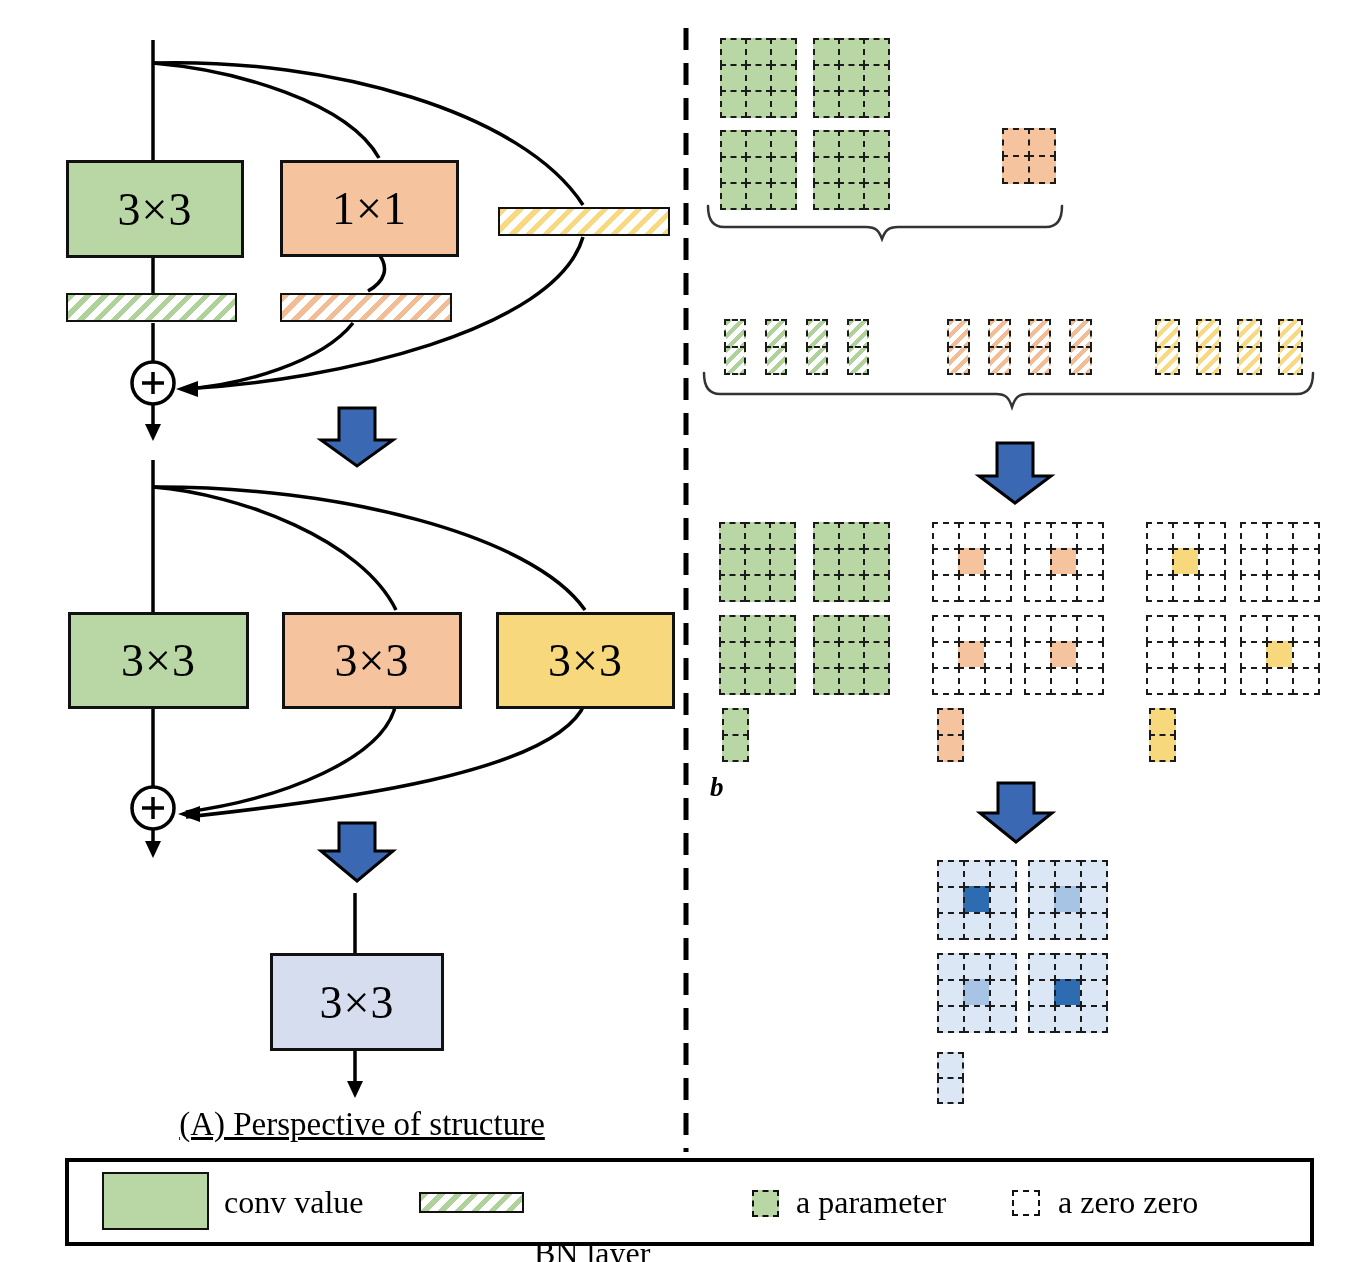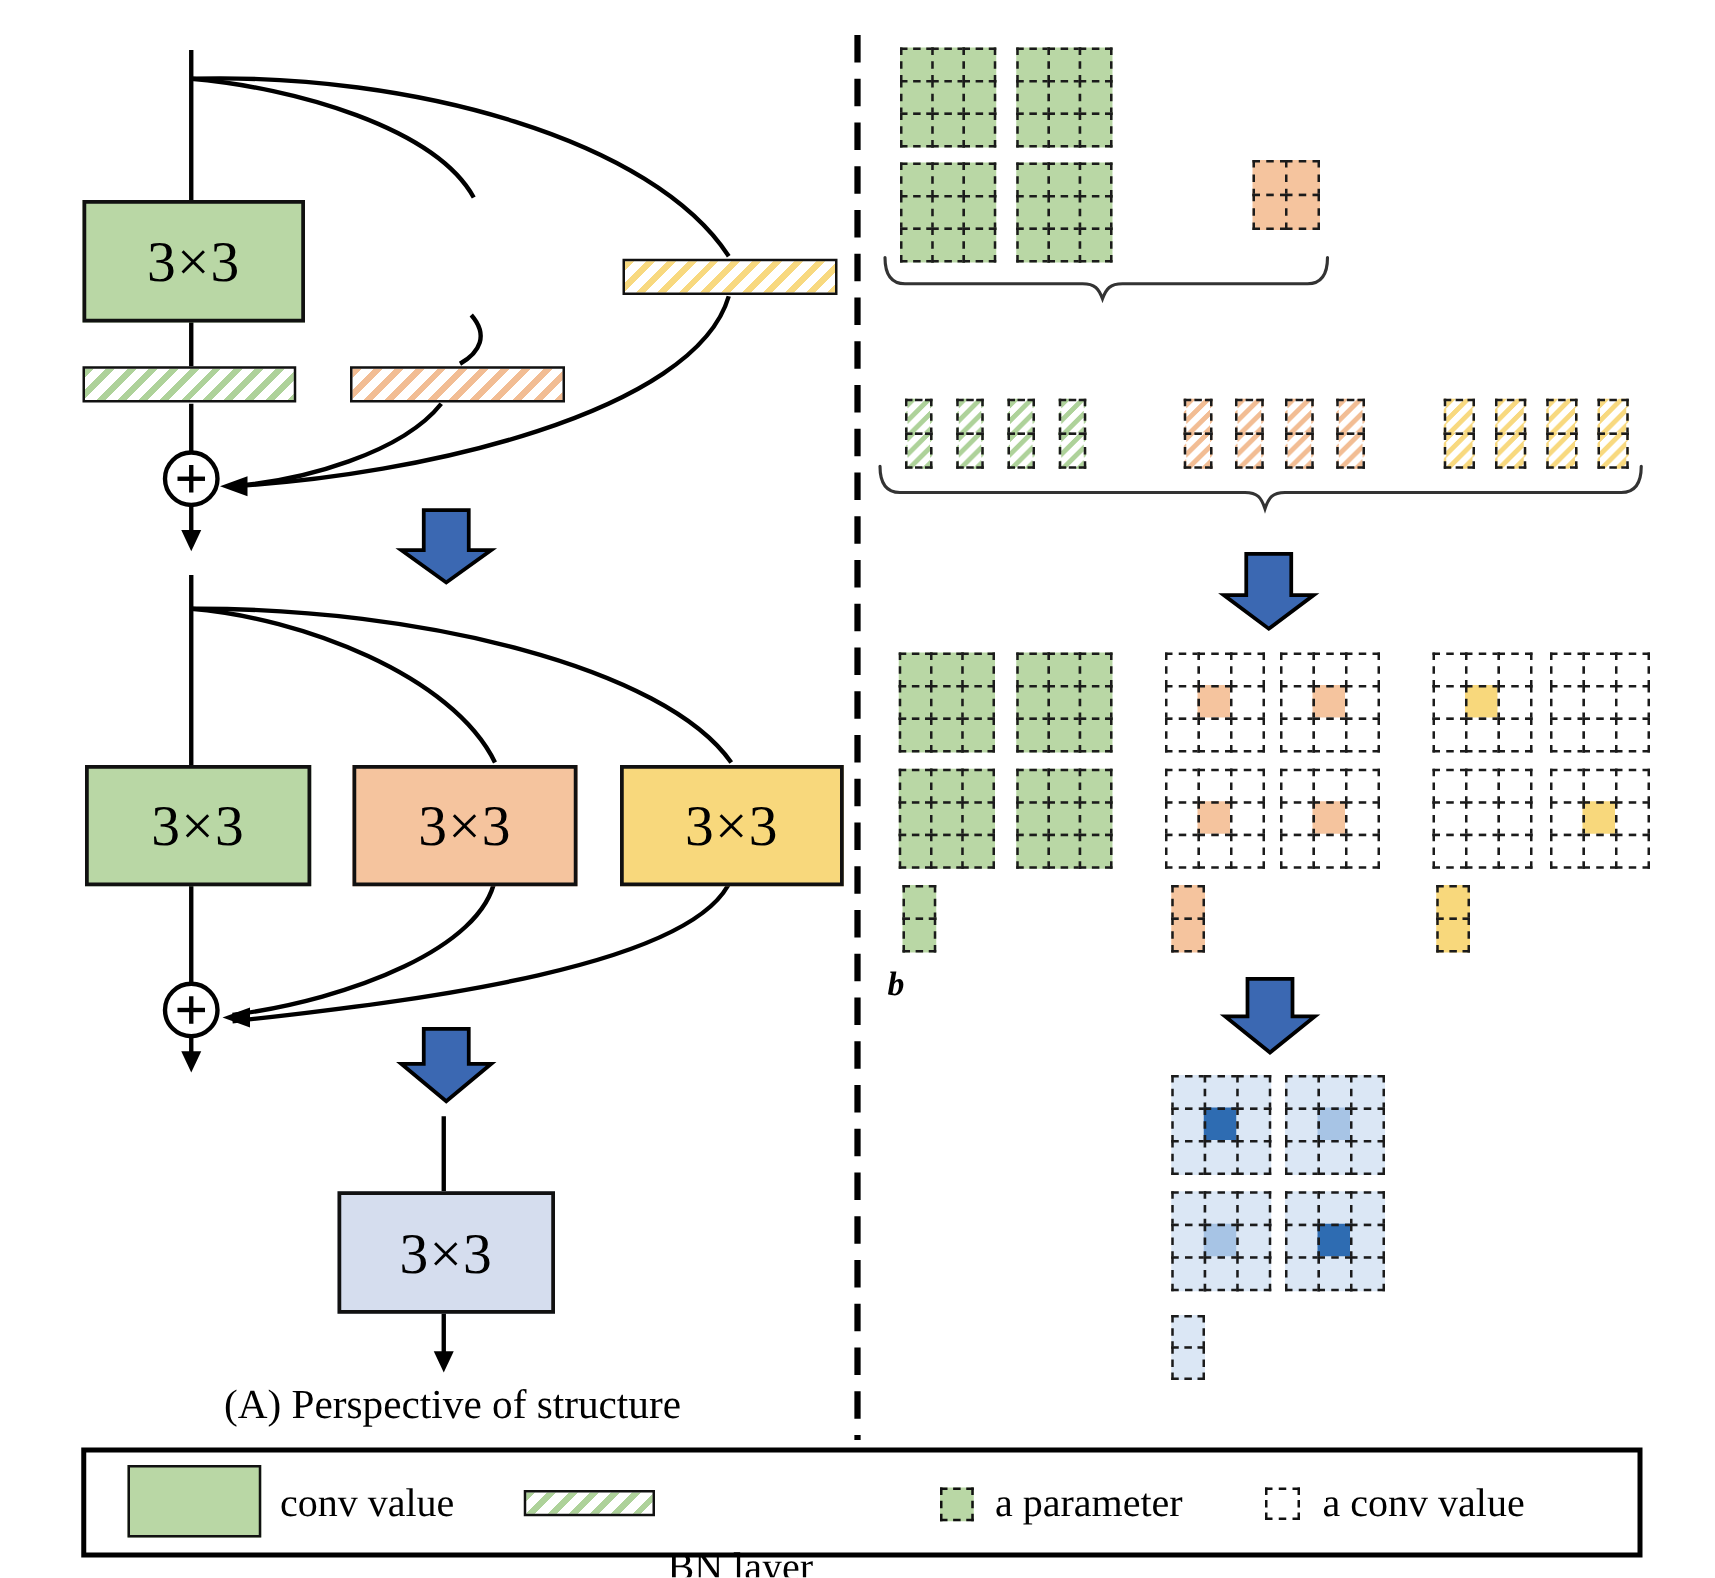--- a/index.html
+++ b/index.html
@@ -65,39 +65,42 @@
 
     <path d="M708 206 C 708 219, 713 227, 724 227 L866 227 C 876 227, 879 231, 882 239 C 885 231, 888 227, 898 227 L1046 227 C 1057 227, 1062 219, 1062 206" fill="none" stroke="#333" stroke-width="2.5" stroke-linecap="round"></path>
     <path d="M704 373 C 704 386, 709 394, 720 394 L996 394 C 1006 394, 1009 398, 1012 407 C 1015 398, 1018 394, 1028 394 L1297 394 C 1308 394, 1313 386, 1313 373" fill="none" stroke="#333" stroke-width="2.5" stroke-linecap="round"></path>
     <polygon points="997,443 1033,443 1033,476 1051,476 1015,503 979,476 997,476" fill="#3b68b2" stroke="#000" stroke-width="3"></polygon>
     <polygon points="998,783 1034,783 1034,813 1052,813 1016,842 980,813 998,813" fill="#3b68b2" stroke="#000" stroke-width="3"></polygon>
   </svg>
 
   <div class="box" style="left: 66px; top: 160px; width: 172px; height: 92px; background: rgb(185, 215, 165);">
     <span>3×3</span>
   </div>
+  <div class="box" style="left: 280px; top: 160px; width: 173px; height: 91px; background: rgb(245, 196, 158);">
+    <span>1×1</span>
+  </div>
   <div class="hbar" style="left: 498px; top: 207px; width: 168px; height: 25px; background: repeating-linear-gradient(135deg, rgb(248, 217, 127) 0px, rgb(248, 217, 127) 5px, rgb(255, 255, 255) 5px, rgb(255, 255, 255) 12px);"></div>
   <div class="hbar" style="left: 66px; top: 293px; width: 167px; height: 25px; background: repeating-linear-gradient(135deg, rgb(174, 210, 154) 0px, rgb(174, 210, 154) 5px, rgb(255, 255, 255) 5px, rgb(255, 255, 255) 12px);"></div>
   <div class="hbar" style="left: 280px; top: 293px; width: 168px; height: 25px; background: repeating-linear-gradient(135deg, rgb(242, 189, 148) 0px, rgb(242, 189, 148) 5px, rgb(255, 255, 255) 5px, rgb(255, 255, 255) 12px);"></div>
 
   <div class="box" style="left: 68px; top: 612px; width: 175px; height: 91px; background: rgb(185, 215, 165);">
     <span>3×3</span>
   </div>
   <div class="box" style="left: 282px; top: 612px; width: 174px; height: 91px; background: rgb(245, 196, 158);">
     <span>3×3</span>
   </div>
   <div class="box" style="left: 496px; top: 612px; width: 173px; height: 91px; background: rgb(248, 216, 124);">
     <span>3×3</span>
   </div>
 
   <div class="box" style="left: 270px; top: 953px; width: 168px; height: 92px; background: rgb(213, 221, 238);">
     <span>3×3</span>
   </div>
 
-  <div class="caption" style="left:137px;top:1106px;width:450px;">(A) Perspective of structure</div>
+  <div class="caption" style="left:137px;top:1106px;width:450px;text-decoration:underline;">(A) Perspective of structure</div>
 
   <div class="grid" style="left: 720px; top: 38px; width: 77px; height: 80px;">
       <div class="cell" style="left: 0px; top: 0px; width: 27px; height: 28px; background: rgb(185, 215, 165);"></div>
       <div class="cell" style="left: 25px; top: 0px; width: 27px; height: 28px; background: rgb(185, 215, 165);"></div>
       <div class="cell" style="left: 50px; top: 0px; width: 27px; height: 28px; background: rgb(185, 215, 165);"></div>
       <div class="cell" style="left: 0px; top: 26px; width: 27px; height: 28px; background: rgb(185, 215, 165);"></div>
       <div class="cell" style="left: 25px; top: 26px; width: 27px; height: 28px; background: rgb(185, 215, 165);"></div>
       <div class="cell" style="left: 50px; top: 26px; width: 27px; height: 28px; background: rgb(185, 215, 165);"></div>
       <div class="cell" style="left: 0px; top: 52px; width: 27px; height: 28px; background: rgb(185, 215, 165);"></div>
       <div class="cell" style="left: 25px; top: 52px; width: 27px; height: 28px; background: rgb(185, 215, 165);"></div>
@@ -393,16 +396,16 @@
     </div>
 
   <div class="legendbox" style="left:65px;top:1158px;width:1241px;height:80px;">
     <div class="lswatch" style="left: 33px; top: 10px; width: 107px; height: 58px; border: 2.5px solid rgb(17, 17, 17); background: rgb(185, 215, 165);"></div>
     <div class="legenditem" style="left:155px;top:22px;">conv value</div>
     <div class="lswatch" style="left: 350px; top: 30px; width: 105px; height: 21px; border: 2px solid rgb(17, 17, 17); background: repeating-linear-gradient(135deg, rgb(174, 210, 154) 0px, rgb(174, 210, 154) 5px, rgb(255, 255, 255) 5px, rgb(255, 255, 255) 12px);"></div>
     <div class="legenditem" style="left:465px;top:36px;margin-top:37px;">BN layer</div>
     <div class="lswatch" style="left: 683px; top: 28px; width: 27px; height: 27px; border: 2.5px dashed rgb(17, 17, 17); background: rgb(185, 215, 165);"></div>
     <div class="legenditem" style="left:727px;top:22px;">a parameter</div>
     <div class="lswatch" style="left:943px;top:28px;width:28px;height:26px;border:2.5px dashed #111;background:#fff;"></div>
-    <div class="legenditem" style="left:989px;top:22px;">a conv value</div>
+    <div class="legenditem" style="left:989px;top:22px;">a zero zero</div>
   </div>
 
 </div>
 
 </body></html>

